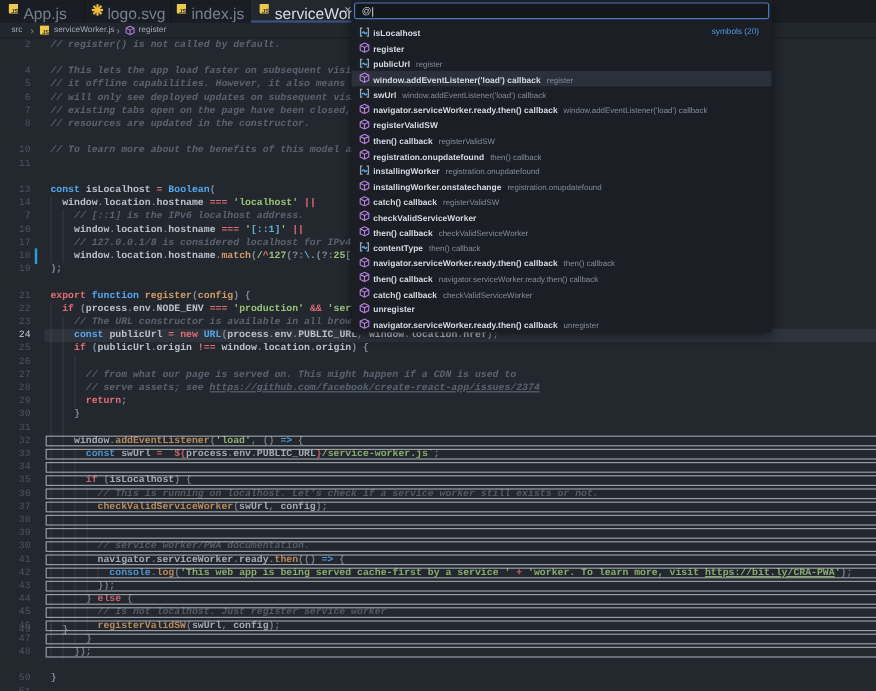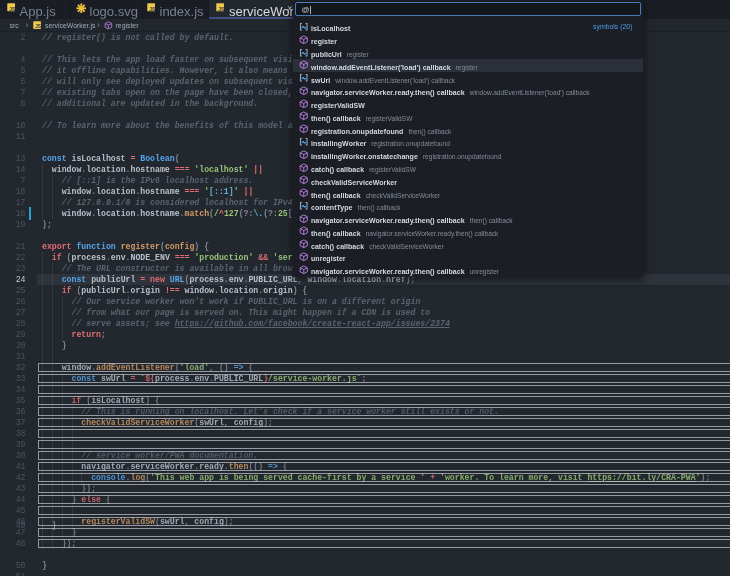--- a/index.html
+++ b/index.html
@@ -118,21 +118,21 @@
       <div class="ln" style="top:44.0px">
         <span class="num">6</span>
         <span class="code"><span class="c">// will only see deployed updates on subsequent visits to a page, after all the</span></span>
       </div>
       <div class="ln" style="top:55.0px">
         <span class="num">7</span>
         <span class="code"><span class="c">// existing tabs open on the page have been closed, since previously cached</span></span>
       </div>
       <div class="ln" style="top:66.0px">
         <span class="num">8</span>
-        <span class="code"><span class="c">// additional are updated in the background.</span></span>
+        <span class="code"><span class="c">// resources are updated in the constructor.</span></span>
       </div>
       <div class="ln" style="top:88.0px">
         <span class="num">10</span>
         <span class="code"><span class="c">// To learn more about the benefits of this model and instructions on how to</span></span>
       </div>
       <div class="ln" style="top:99.0px">
         <span class="num">11</span>
       </div>
       <div class="ln" style="top:121.0px">
         <span class="num">13</span>
@@ -196,21 +196,21 @@
         <span class="num">25</span>
         <i class="ig" style="left:42.00px"></i>
         <i class="ig" style="left:51.84px"></i>
         <span class="code"><span class="f">    </span><span class="r">if </span><span class="p">(</span><span class="f">publicUrl</span><span class="p">.</span><span class="f">origin</span><span class="r"> !== </span><span class="f">window</span><span class="p">.</span><span class="f">location</span><span class="p">.</span><span class="f">origin</span><span class="p">) {</span></span>
       </div>
       <div class="ln" style="top:264.0px">
         <span class="num">26</span>
         <i class="ig" style="left:42.00px"></i>
         <i class="ig" style="left:51.84px"></i>
         <i class="ig" style="left:61.68px"></i>
-        <span class="code"><span class="f">      </span><span class="c">// Our service worker won't work if PUBLIC_URL is on a different origin</span></span>
+        <span class="code"><span class="f">      </span></span>
       </div>
       <div class="ln" style="top:275.0px">
         <span class="num">27</span>
         <i class="ig" style="left:42.00px"></i>
         <i class="ig" style="left:51.84px"></i>
         <i class="ig" style="left:61.68px"></i>
         <span class="code"><span class="f">      </span><span class="c">// from what our page is served on. This might happen if a CDN is used to</span></span>
       </div>
       <div class="ln" style="top:286.0px">
         <span class="num">28</span>
@@ -336,20 +336,21 @@
         <i class="ig" style="left:51.84px"></i>
         <i class="ig" style="left:61.68px"></i>
         <span class="code"><span class="f">      </span><span class="p">} </span><span class="r">else</span><span class="p"> {</span></span>
       </div>
       <div class="ln dim" style="top:473.0px">
         <span class="num">45</span>
         <i class="ig" style="left:42.00px"></i>
         <i class="ig" style="left:51.84px"></i>
         <i class="ig" style="left:61.68px"></i>
         <i class="ig" style="left:71.52px"></i>
+        <span class="code"><span class="f">        </span><span class="c">// Is not localhost. Just register service worker</span></span>
       </div>
       <div class="ln dim" style="top:484.0px">
         <span class="num">46</span>
         <i class="ig" style="left:42.00px"></i>
         <i class="ig" style="left:51.84px"></i>
         <i class="ig" style="left:61.68px"></i>
         <i class="ig" style="left:71.52px"></i>
         <span class="code"><span class="f">        </span><span class="o">registerValidSW</span><span class="p">(</span><span class="f">swUrl</span><span class="p">, </span><span class="f">config</span><span class="p">);</span></span>
       </div>
       <div class="ln dim" style="top:495.0px">

